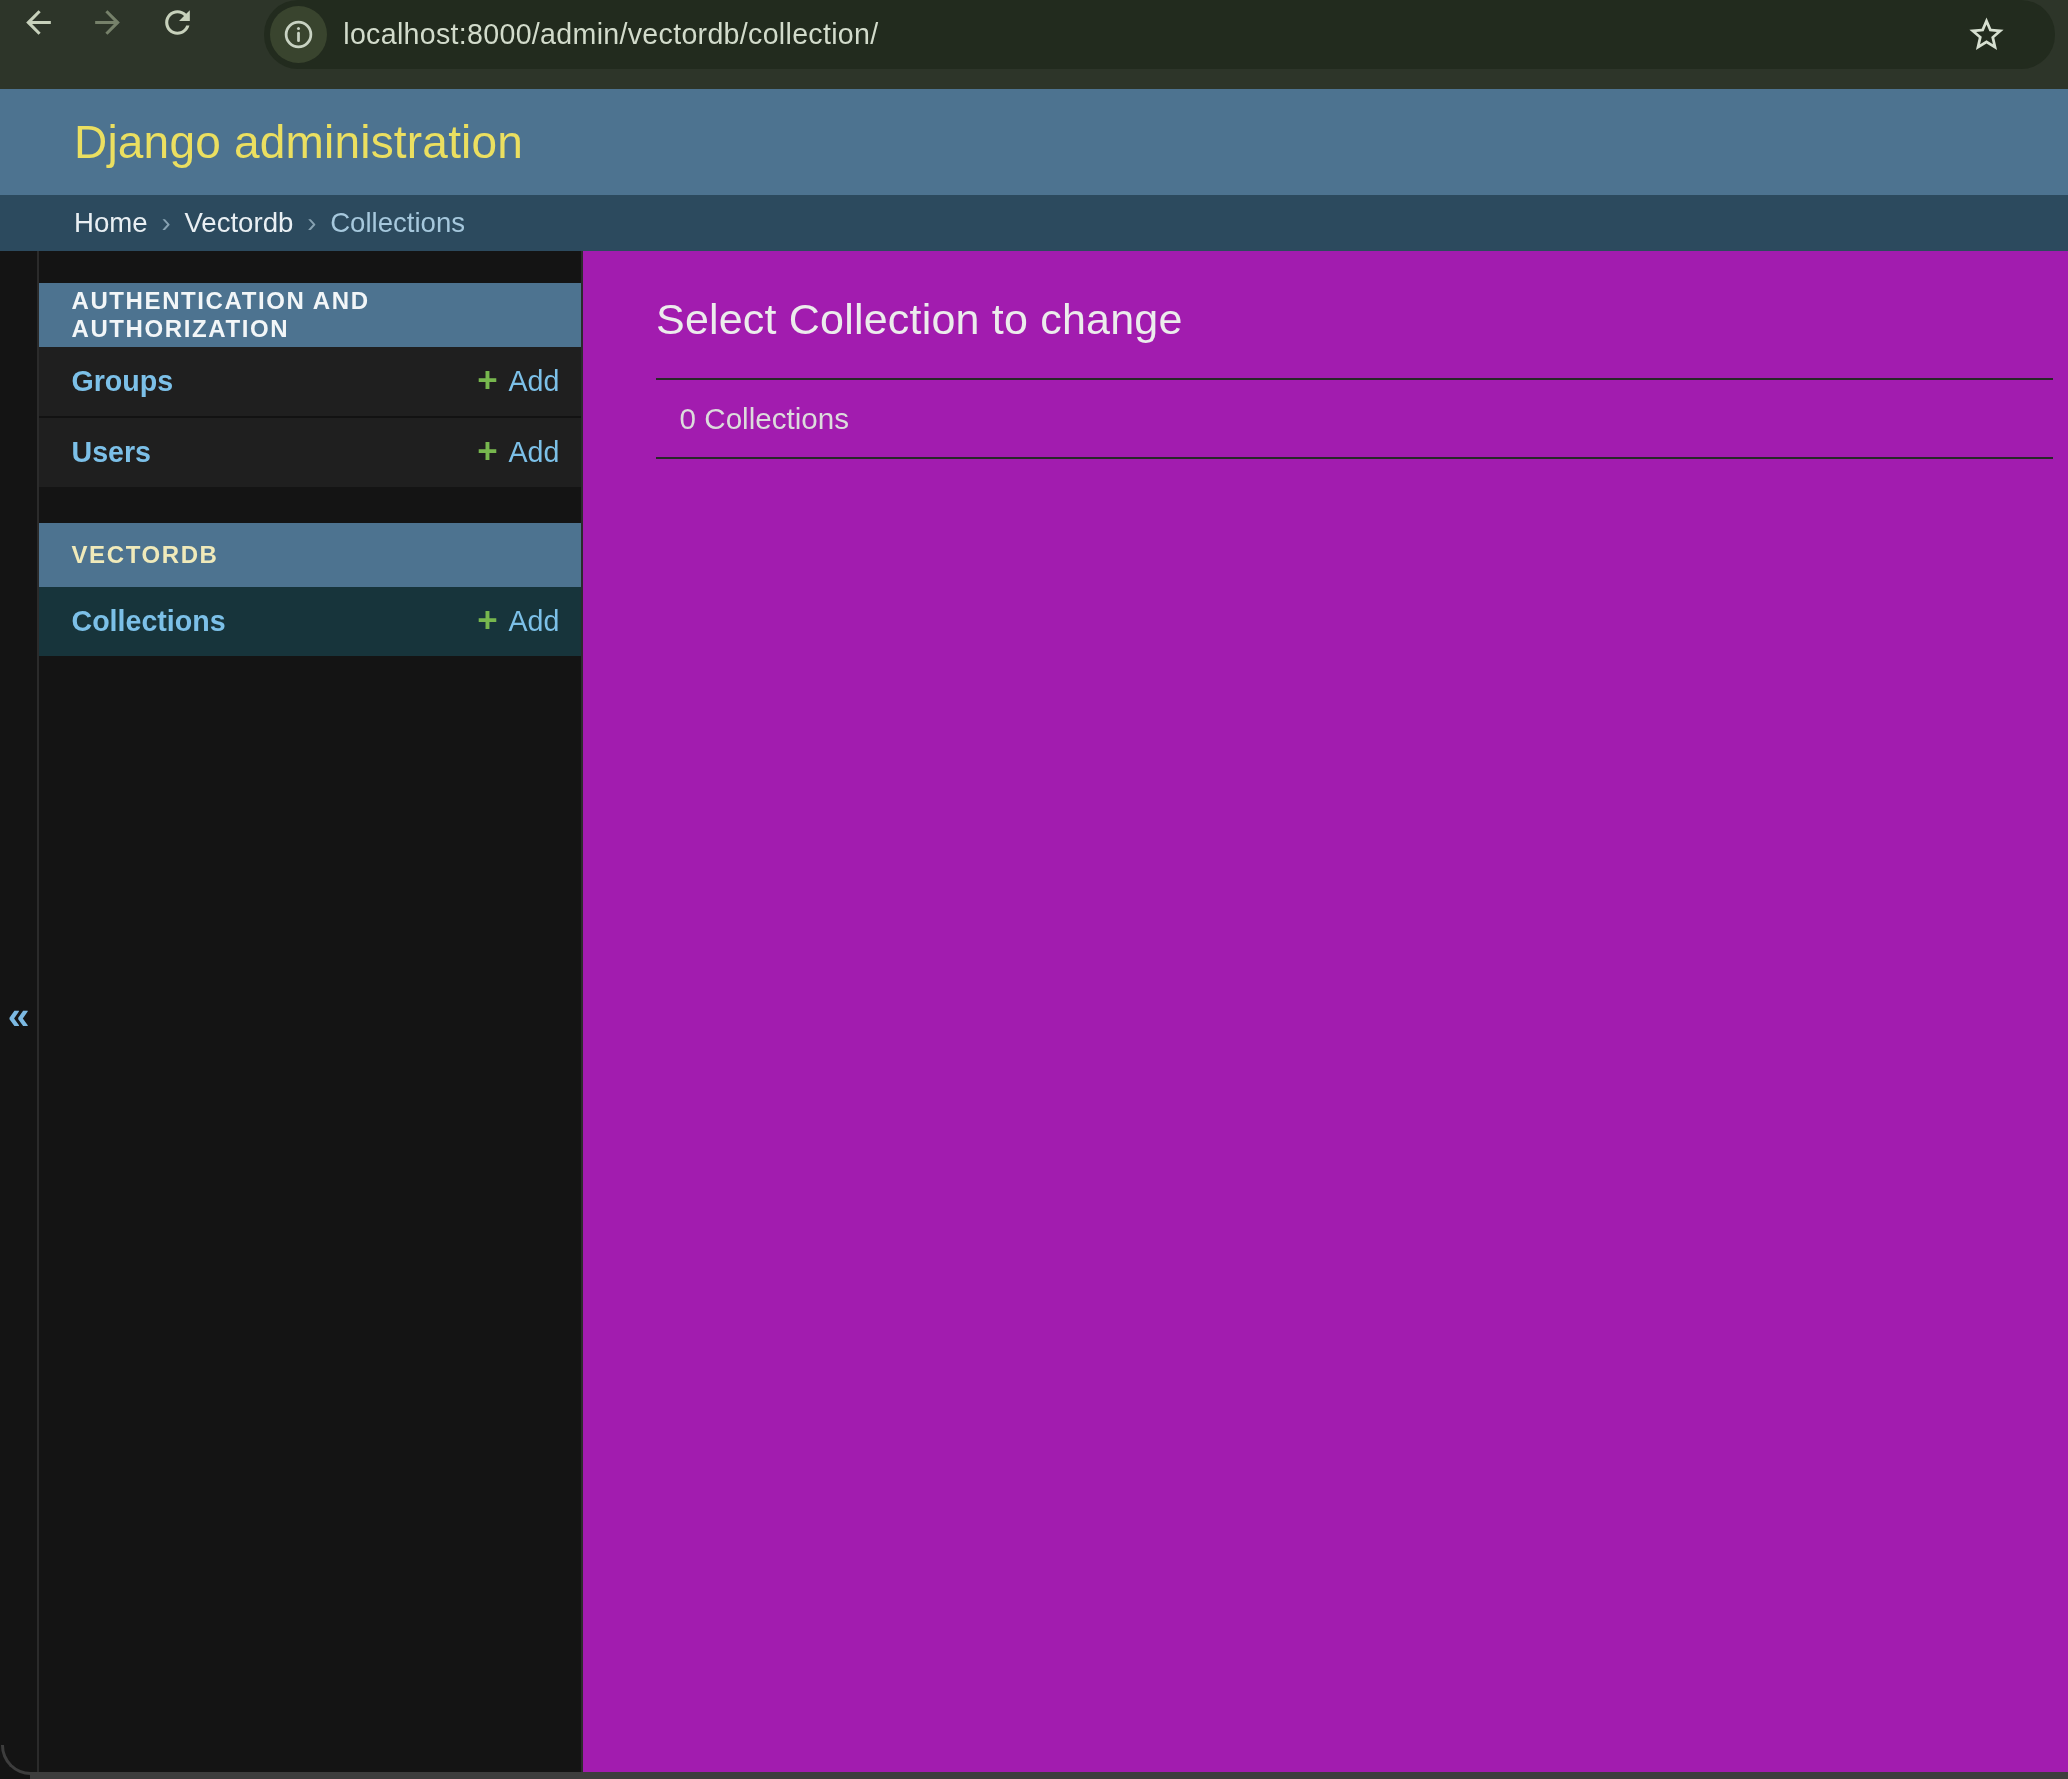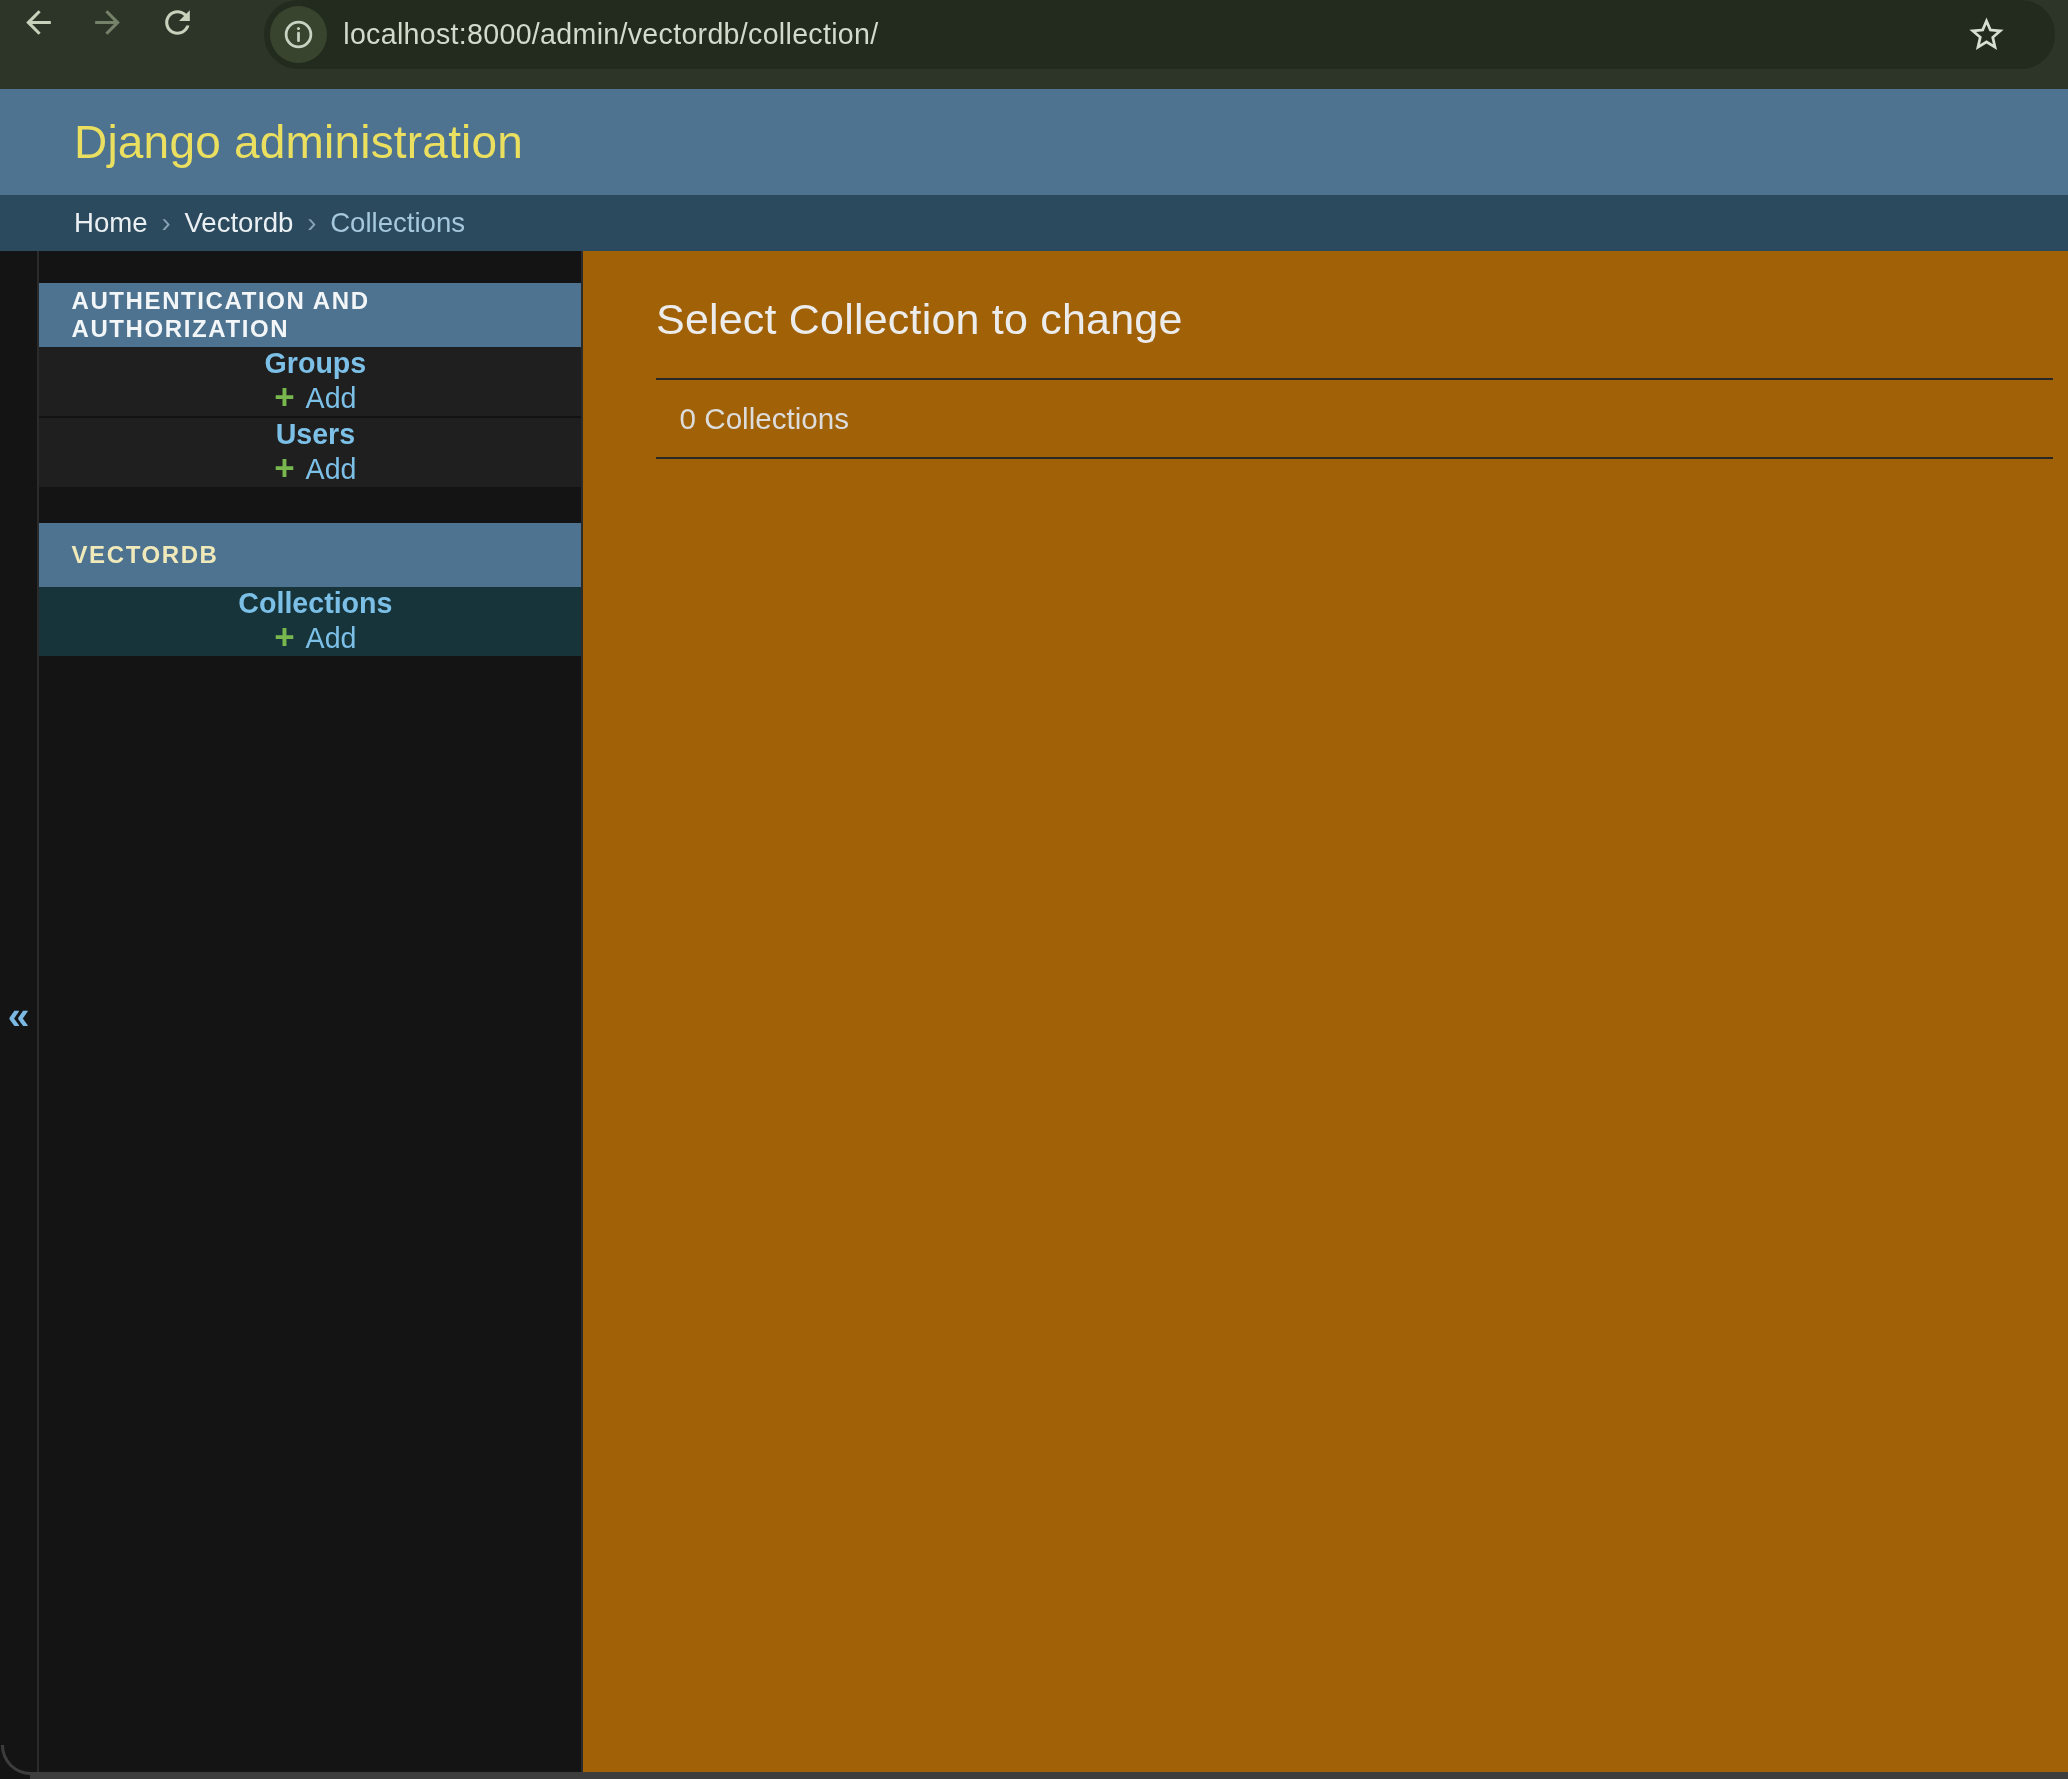--- a/index.html
+++ b/index.html
@@ -69,30 +69,29 @@
   .app-module{margin-top:11.8px;}
   .app-module.second{margin-top:36px;}
   .app-caption{
     height:64px;background:#4d7390;display:flex;align-items:center;padding-left:32.5px;
     font-size:24px;font-weight:700;letter-spacing:1.6px;color:#f2f6f8;text-decoration:none;
   }
   .app-caption.current-app{color:#f0eaba;}
   .model-row{
     height:69px;background:#1f1f1f;display:flex;align-items:center;justify-content:space-between;
     padding:0 21.7px 0 32.5px;
-    flex-direction:column;
   }
   .model-row + .model-row{border-top:2px solid #121212;}
   .model-row.selected{background:#17343b;}
   .model-link{color:#7cc0e8;font-size:28.6px;font-weight:600;text-decoration:none;}
   .add-link{display:flex;align-items:center;gap:10.8px;text-decoration:none;}
   .plus-glyph{color:#77b74e;font-size:35px;font-weight:700;line-height:1;transform:translateY(-2px);}
   .add-label{color:#7cc0e8;font-size:28.6px;}
   
-  .main-area{flex:1;padding:0 15.8px 0 73px;box-sizing:border-box;background:#a16207;}
+  .main-area{flex:1;padding:0 15.8px 0 73px;box-sizing:border-box;background:#a21caf;}
   .page-heading{margin:44px 0 0 0;font-size:43px;font-weight:400;color:#ececec;letter-spacing:0.2px;}
   .result-box{
     margin-top:34px;border-top:2px solid #282828;border-bottom:2px solid #282828;
     padding:21.7px 0 21.7px 23.6px;
   }
   .result-count{font-size:29.6px;color:#dcdcdc;}
   
   .bottom-strip{position:absolute;left:29.6px;right:0;bottom:0;height:6.9px;background:#3d3d3d;}
   .corner-curve{
     position:absolute;left:1px;bottom:3.9px;width:31.5px;height:27.6px;

